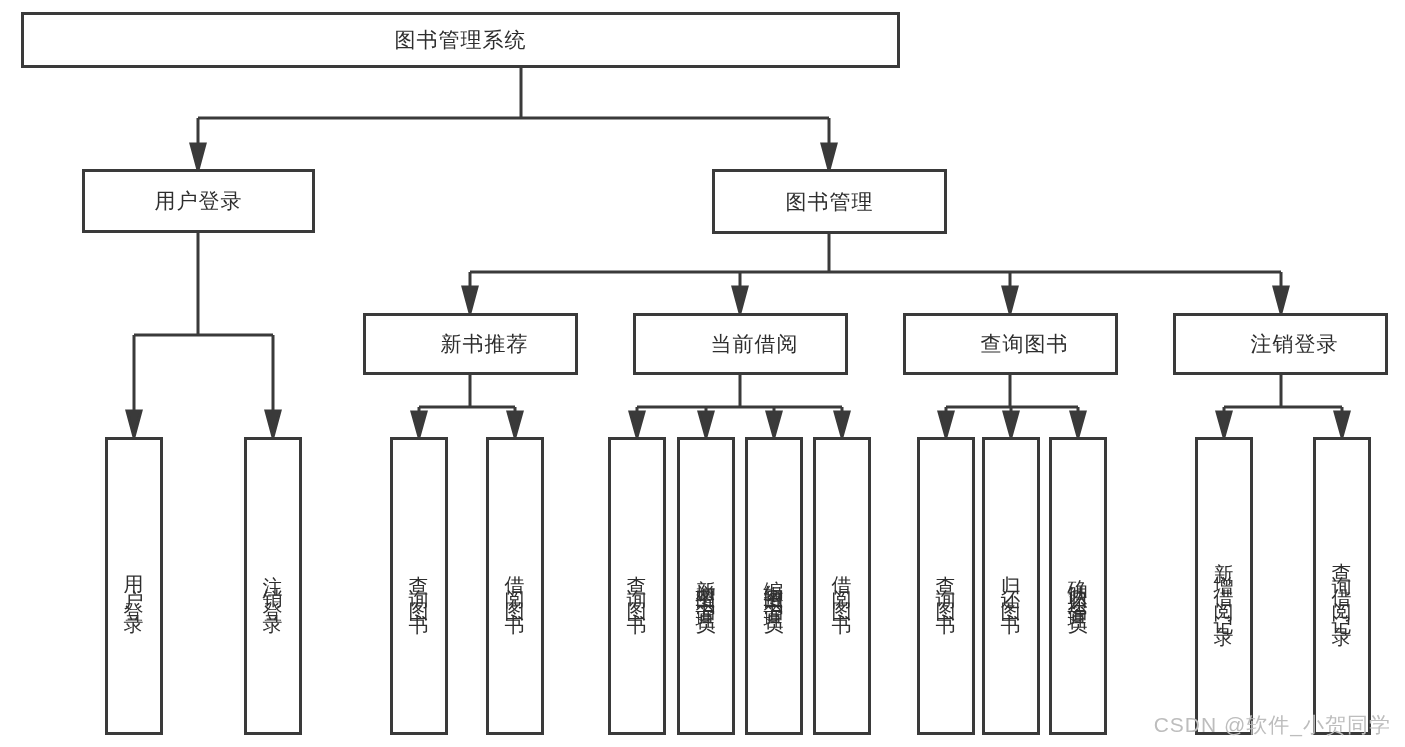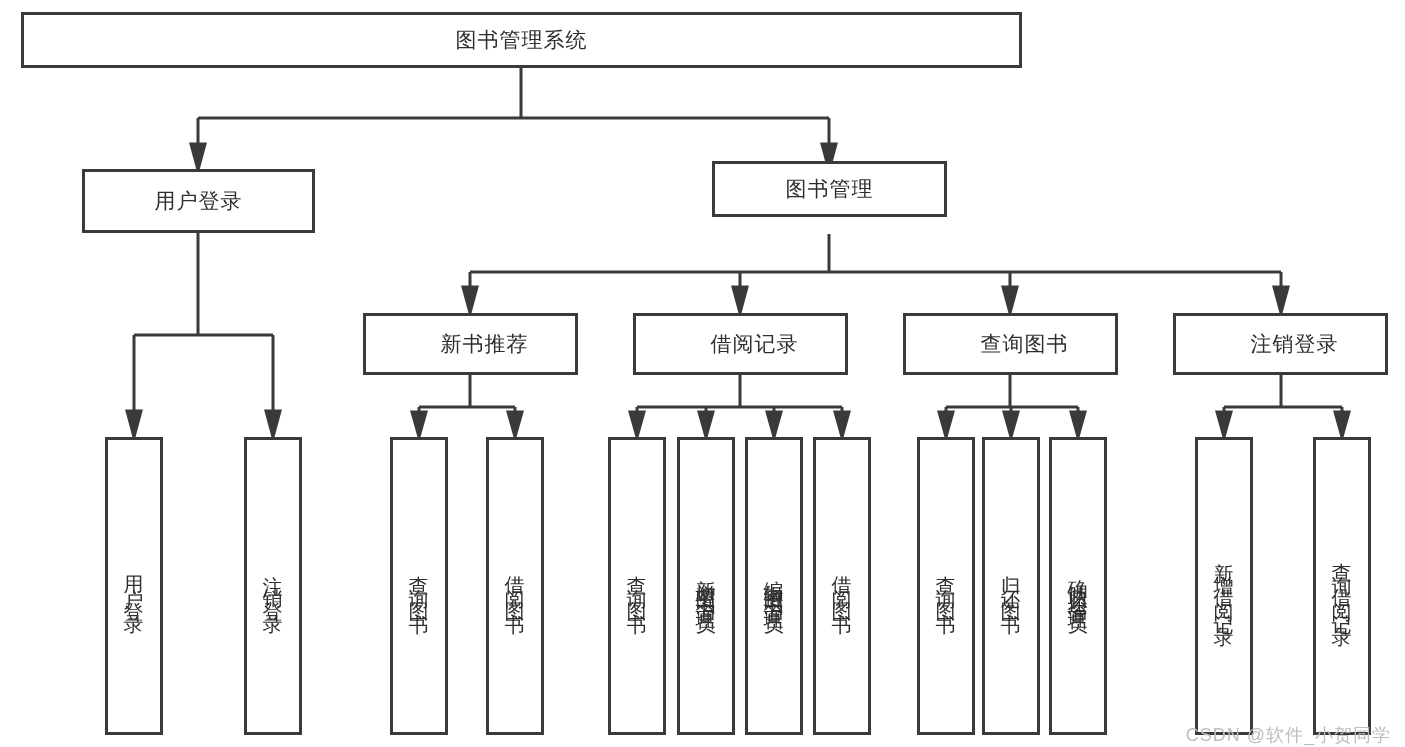--- a/index.html
+++ b/index.html
@@ -19,38 +19,38 @@
   svg.wires{position:absolute;left:0;top:0;width:1405px;height:747px;}
   .box{
     position:absolute;
     box-sizing:border-box;
     border:3px solid var(--line);
     background:#fff;
     display:flex;align-items:center;justify-content:center;
     color:var(--text);
   }
   .h{font-size:21px;letter-spacing:1px;}
-  .root{left:21px;top:12px;width:1001px;height:56px;}
+  .root{left:21px;top:12px;width:879px;height:56px;}
   .l2a{left:82px;top:169px;width:233px;height:64px;}
-  .l2b{left:712px;top:161px;width:235px;height:56px;}
+  .l2b{left:712px;top:169px;width:235px;height:65px;}
   .l3{top:313px;width:215px;height:62px;padding-left:28px;}
   .v{top:437px;width:58px;height:298px;}
   .vtext{
     writing-mode:vertical-rl;
     text-orientation:mixed;
     font-size:20px;
     line-height:1;
     letter-spacing:13px;
     color:var(--text);
   }
   .vtext.tight{letter-spacing:5px;}
   .watermark{
     position:absolute;
-    right:14px;bottom:0;
-    font-size:18px;
+    right:14px;bottom:8px;
+    font-size:21px;
     color:var(--watermark);
     letter-spacing:1px;
     z-index:6;
     white-space:nowrap;
   }
 </style>
 </head>
 <body>
 
 <div class="canvas">
@@ -101,21 +101,21 @@
     <span>用户登录</span>
   </div>
   <div class="box h l2b">
     <span>图书管理</span>
   </div>
 
   <div class="box h l3" style="left:363px">
     <span>新书推荐</span>
   </div>
   <div class="box h l3" style="left:633px">
-    <span>借阅记录</span>
+    <span>当前借阅</span>
   </div>
   <div class="box h l3" style="left:903px">
     <span>查询图书</span>
   </div>
   <div class="box h l3" style="left:1173px">
     <span>注销登录</span>
   </div>
 
   <div class="box v" style="left:105px">
     <span class="vtext">用户登录</span>

